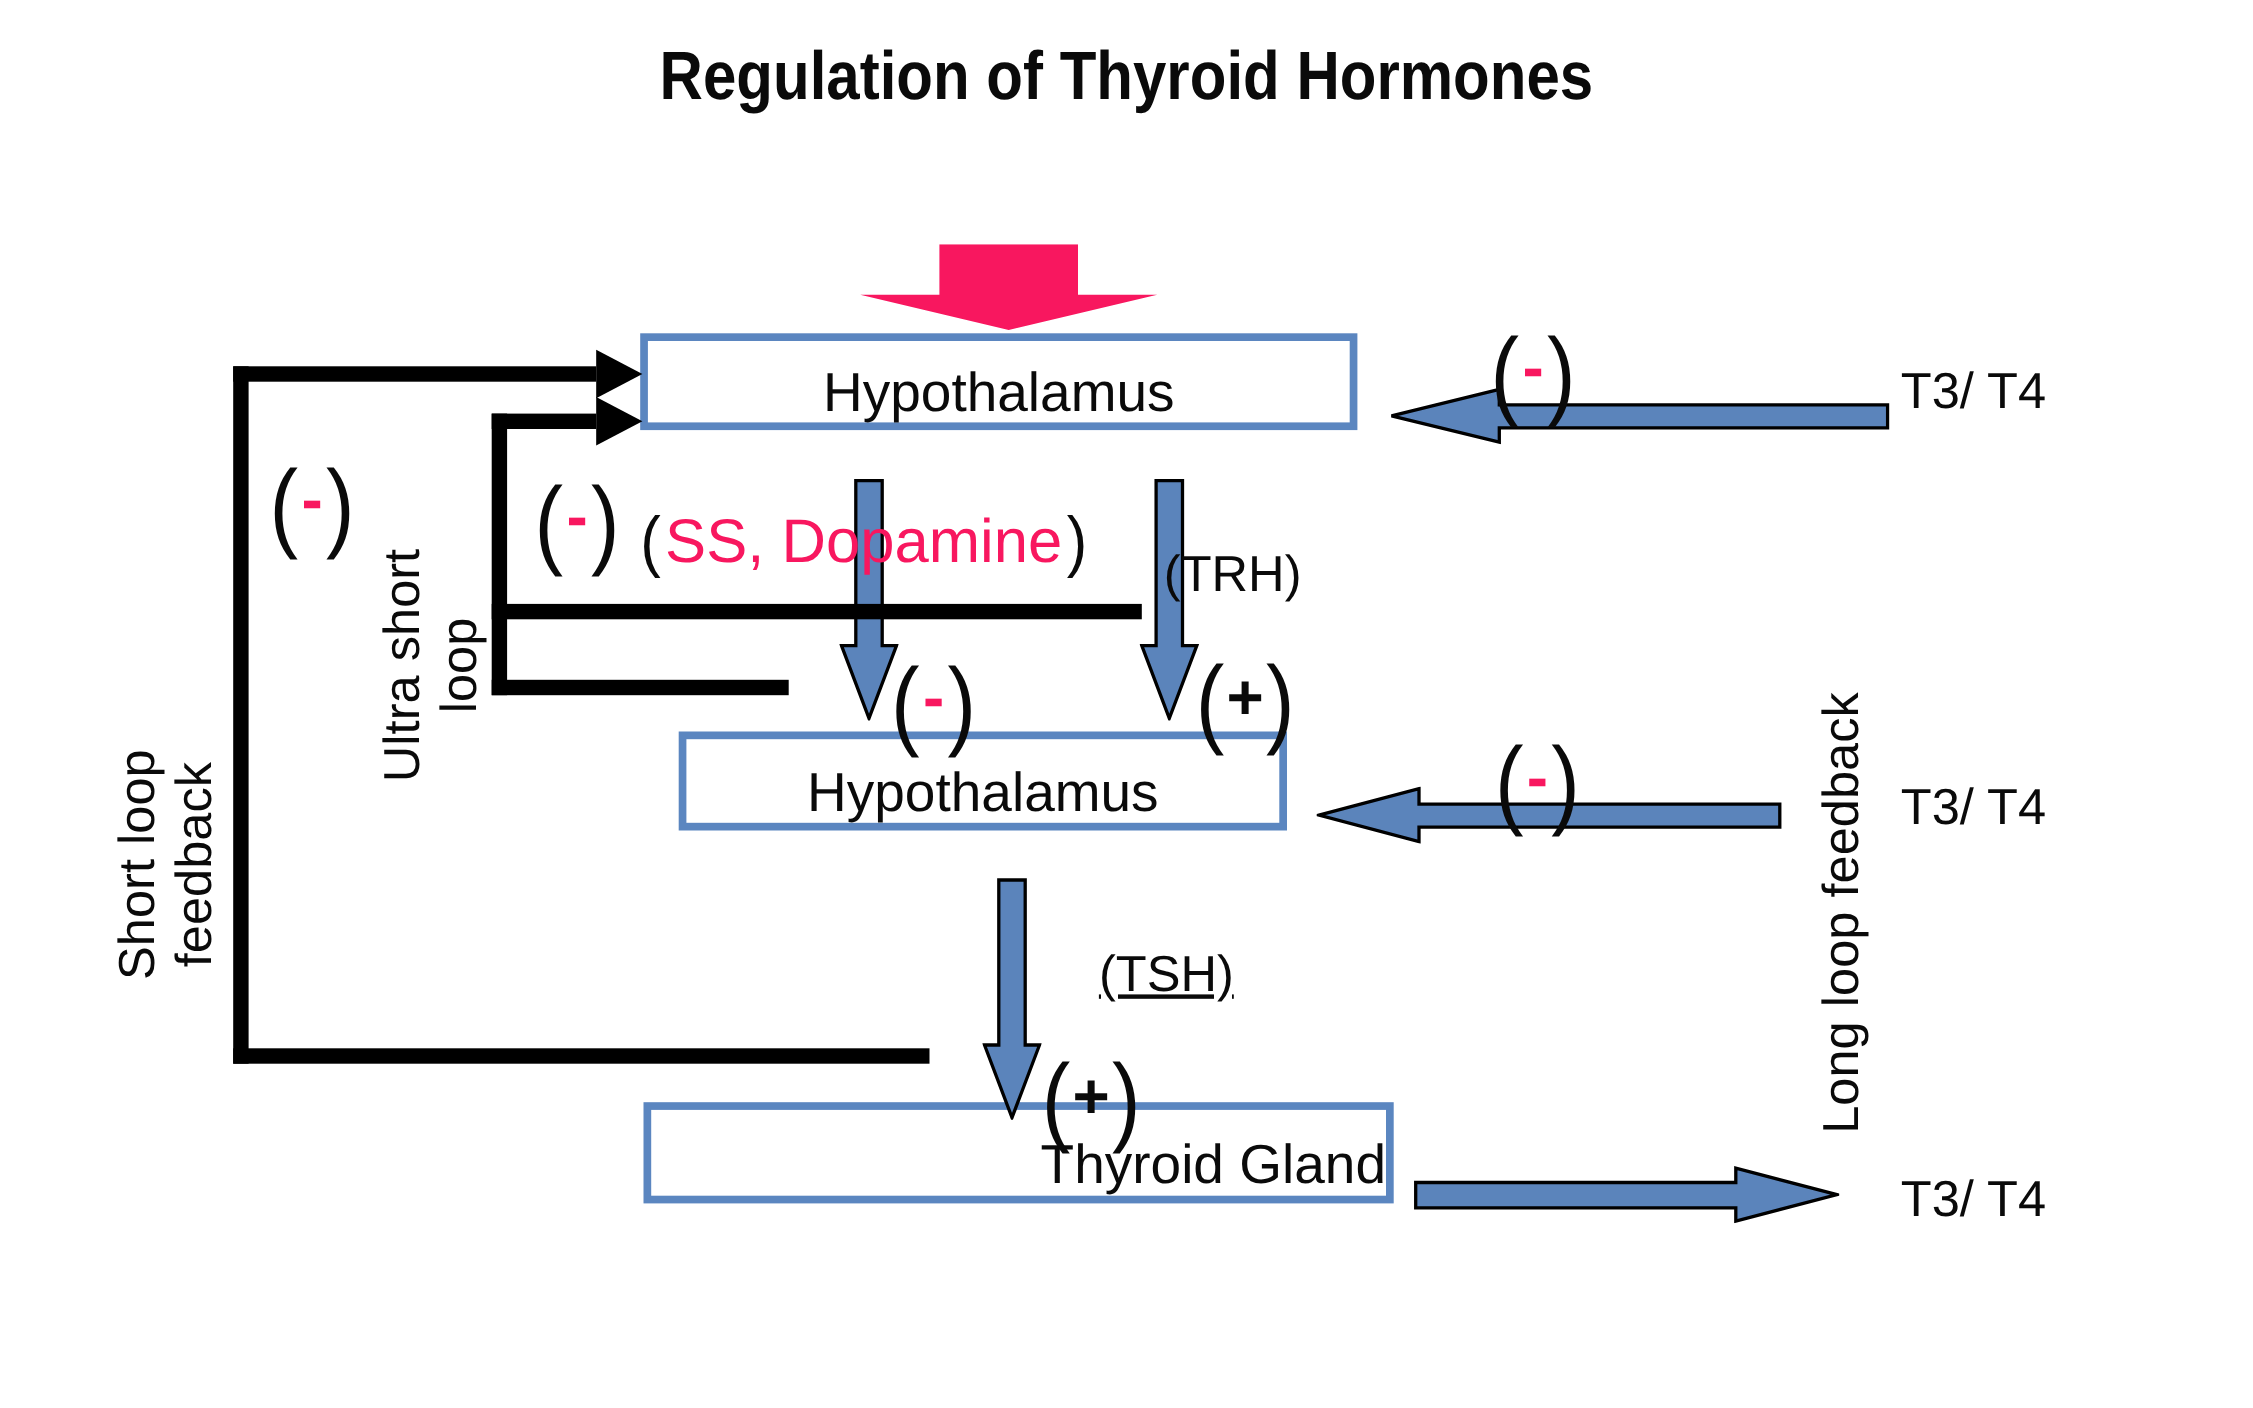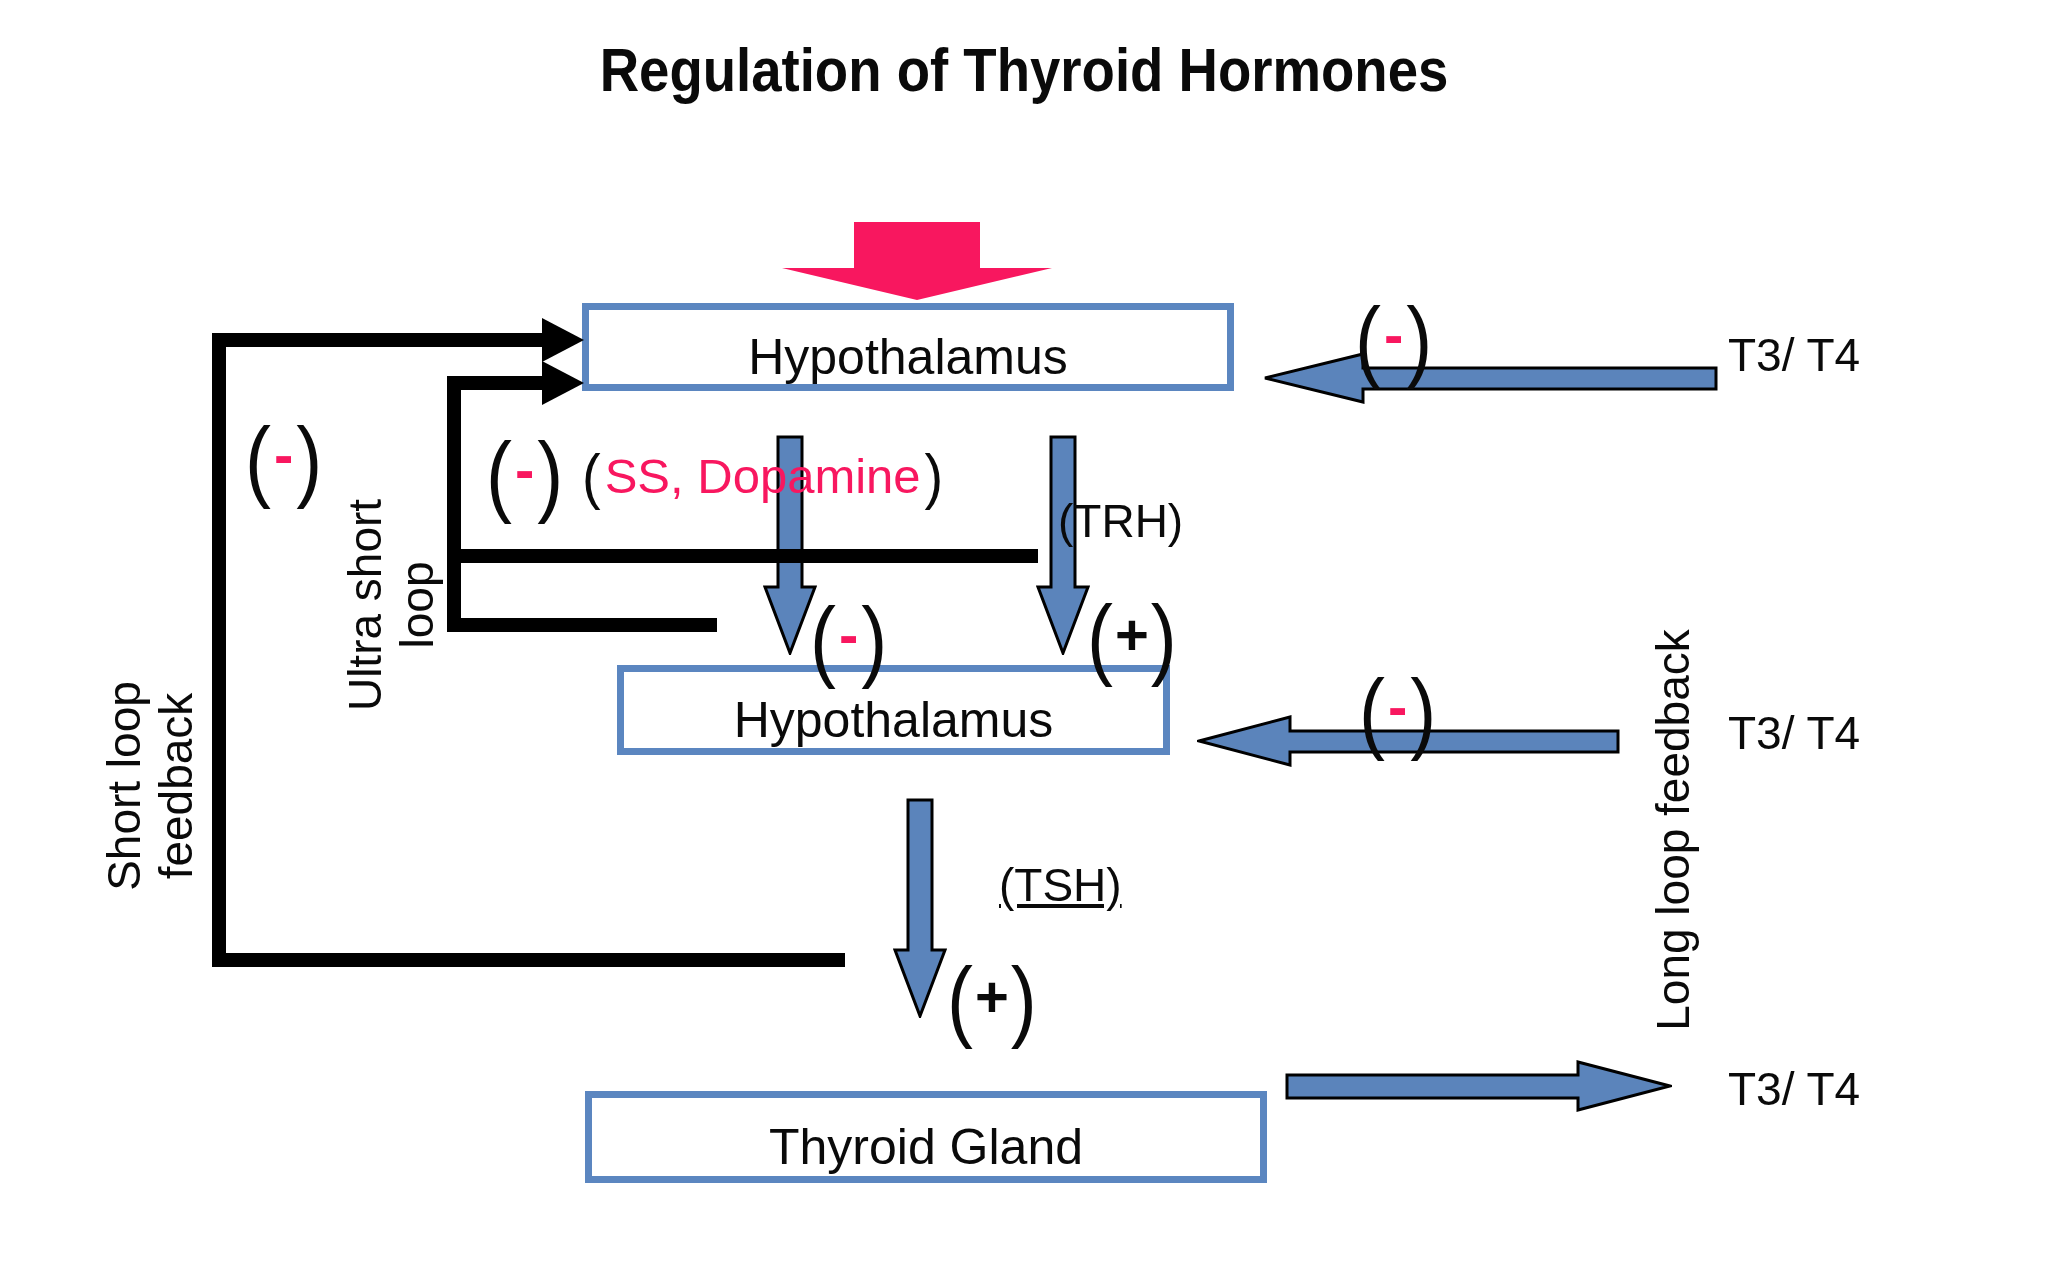--- a/index.html
+++ b/index.html
@@ -17,34 +17,34 @@
   .sgn{display:inline-flex;align-items:center;line-height:1;}
   .par{font-size:78px;font-weight:400;display:inline-block;transform:scaleY(1.15);}
   .mns{color:#F8175F;font-weight:bold;font-size:58px;margin:0 3px;position:relative;top:-4px;}
   .pls{color:#0a0a0a;font-weight:600;font-size:58px;margin:0 2px;position:relative;top:-2px;}
   .hormone-label{font-size:46px;}
   .rot{transform:rotate(-90deg);transform-origin:center;text-align:center;}
   .loop-label{font-size:46px;line-height:52px;white-space:nowrap;}
   .pinktext{color:#F8175F;}
   .ssline{display:inline-flex;align-items:center;line-height:1;}
   .ssline .par2{font-size:56px;transform:scaleY(1.1);display:inline-block;}
-  .ssline .body{font-size:49px;margin:0 4px;}
+  .ssline .body{font-size:56px;margin:16px 4px;}
 </style>
 </head>
 <body>
 
 <div class="stage">
 
   <div class="abs node-box" style="left:582px;top:303px;width:638px;height:74px;">
     <span class="node-label">Hypothalamus</span>
   </div>
   <div class="abs node-box" style="left:617px;top:665px;width:539px;height:76px;">
     <span class="node-label">Hypothalamus</span>
   </div>
-  <div class="abs node-box" style="left:585px;top:1091px;width:668px;height:78px;">
+  <div class="abs node-box" style="left:585px;top:1002px;width:668px;height:78px;justify-content:flex-end;">
     <span class="node-label">Thyroid Gland</span>
   </div>
 
   <svg class="abs" style="left:782px;top:222px;" width="270" height="78">
     <polygon points="72,0 198,0 198,46 270,46 135,78 0,46 72,46" fill="#F8175F"></polygon>
   </svg>
 
   <svg class="abs" style="left:763px;top:435px;" width="54" height="220">
     <polygon points="15,2 39,2 39,152 52,152 27,218 2,152 15,152" fill="#5B84BB" stroke="#000" stroke-width="3"></polygon>
   </svg>

